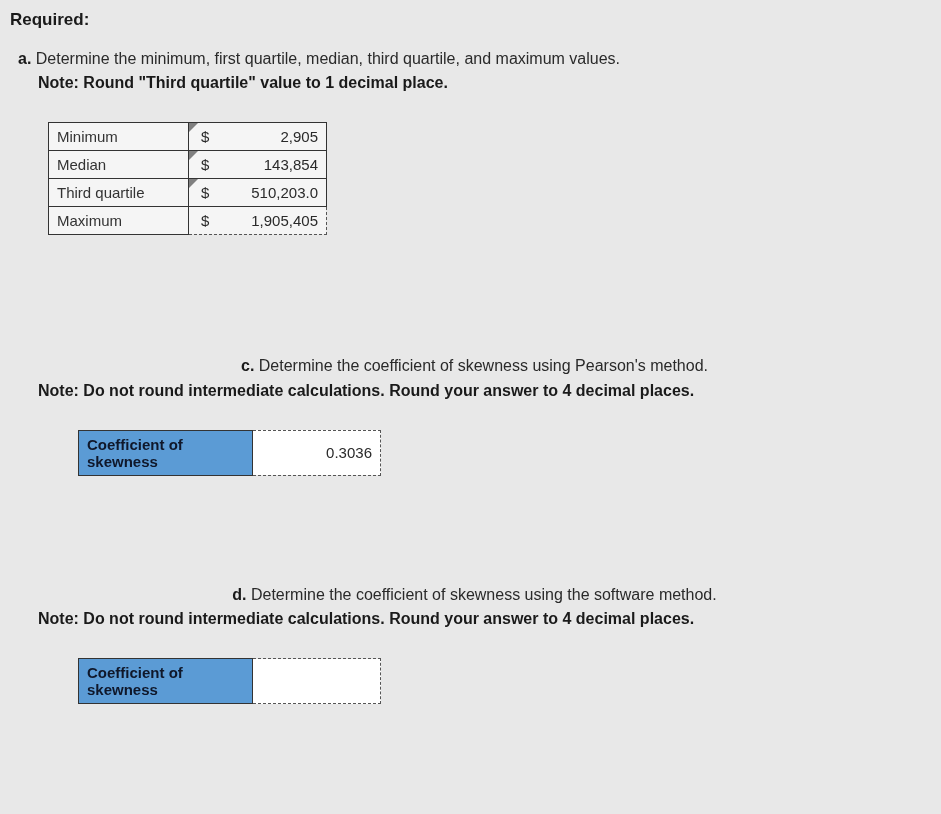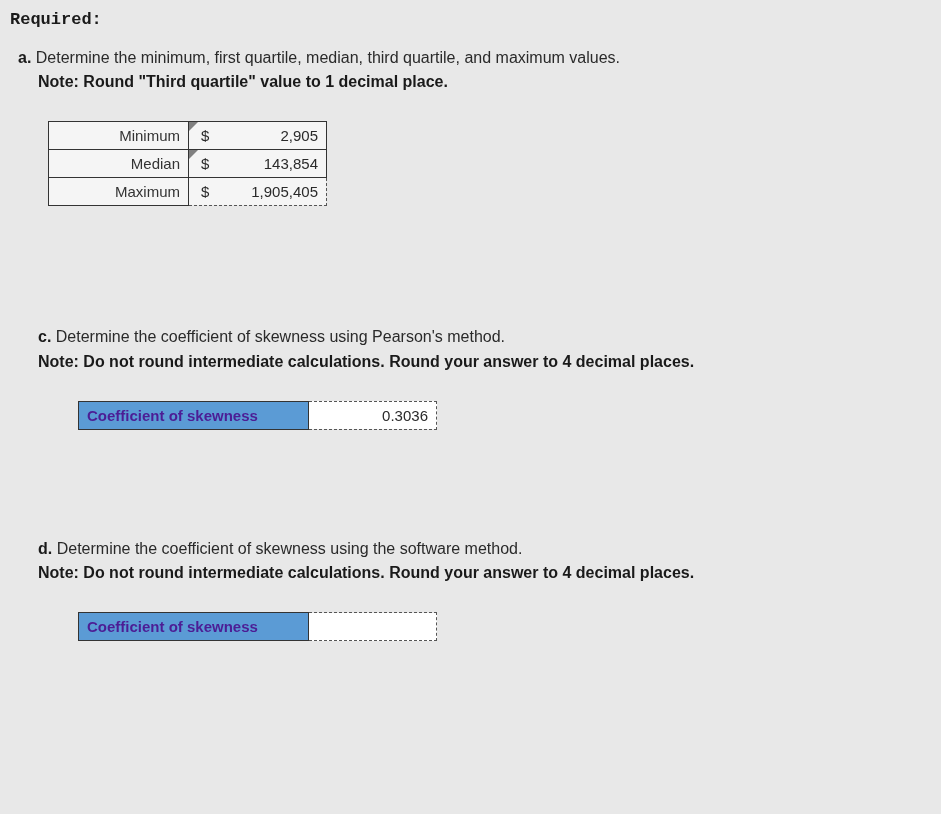--- a/index.html
+++ b/index.html
@@ -15,58 +15,57 @@
       color: #2a2a2a;
     }
     .page {
       padding: 10px 30px 30px 10px;
     }
     .heading {
       font-weight: bold;
       font-size: 17px;
       margin-bottom: 18px;
       color: #1a1a1a;
-      font-family: Liberation Mono, monospace;
     }
     .question-block {
       margin-bottom: 50px;
       padding-left: 8px;
     }
     .q-letter {
       font-weight: bold;
       color: #1a1a1a;
     }
     .q-text {
       font-size: 16px;
       color: #2a2a2a;
       line-height: 1.4;
       margin-bottom: 4px;
     }
     .q-indent {
       padding-left: 20px;
+      text-align: center;
     }
     .note {
       font-weight: bold;
       font-size: 16px;
       color: #1a1a1a;
       padding-left: 20px;
       margin-bottom: 30px;
     }
     .stats-table {
       border-collapse: collapse;
       margin-left: 30px;
       margin-top: 10px;
     }
     .stats-table td {
       border: 1px solid #333;
       padding: 5px 8px;
       font-size: 15px;
       height: 28px;
       vertical-align: middle;
-      text-align: right;
     }
     .stats-table .label-cell {
       width: 140px;
       background: #f5f5f5;
       color: #333;
     }
     .stats-table .value-cell {
       width: 138px;
       text-align: right;
       background: #f5f5f5;
@@ -98,23 +97,23 @@
     }
     .coef-table td {
       border: 1px solid #333;
       padding: 5px 8px;
       font-size: 15px;
       height: 28px;
       vertical-align: middle;
     }
     .coef-label {
       background: #5b9bd5;
-      color: #4c1d95;
+      color: #0f172a;
       font-weight: bold;
-      width: 230px;
+      width: 174px;
     }
     .coef-value {
       width: 128px;
       text-align: right;
       background: #ffffff;
     }
     .question-c {
       margin-top: 120px;
       margin-bottom: 50px;
     }
@@ -138,20 +137,24 @@
 
     <table class="stats-table">
       <tbody id="stats-body">
           <tr>
             <td class="label-cell">Minimum</td>
             <td class="value-cell tab-corner"><span class="currency-sym">$</span><span>2,905</span></td>
           </tr>
           <tr>
             <td class="label-cell">Median</td>
             <td class="value-cell tab-corner"><span class="currency-sym">$</span><span>143,854</span></td>
+          </tr>
+          <tr>
+            <td class="label-cell">Third quartile</td>
+            <td class="value-cell tab-corner"><span class="currency-sym">$</span><span>510,203.0</span></td>
           </tr>
           <tr>
             <td class="label-cell">Maximum</td>
             <td class="value-cell dotted-cell"><span class="currency-sym">$</span><span>1,905,405</span></td>
           </tr>
         </tbody>
     </table>
   </div>
 
   <div class="question-block question-c">

